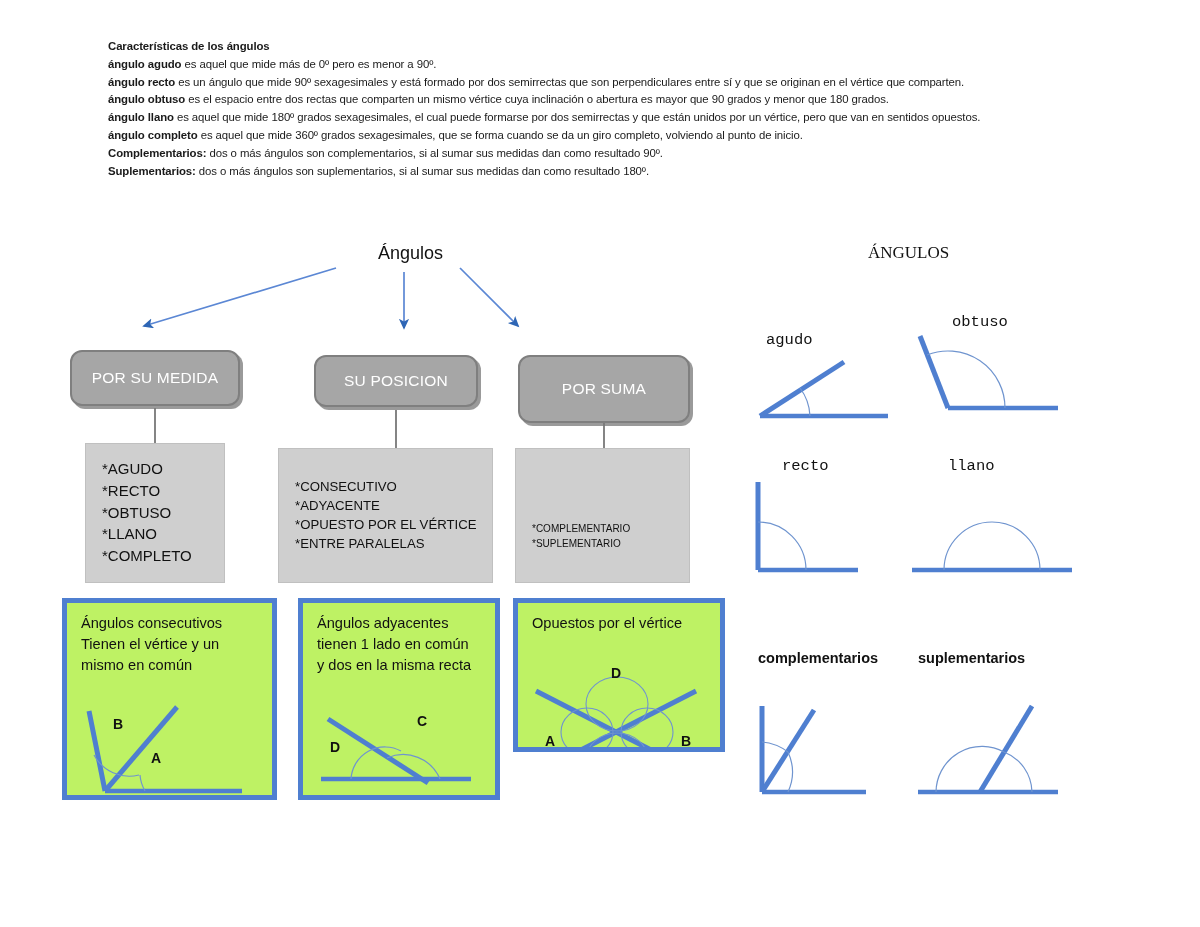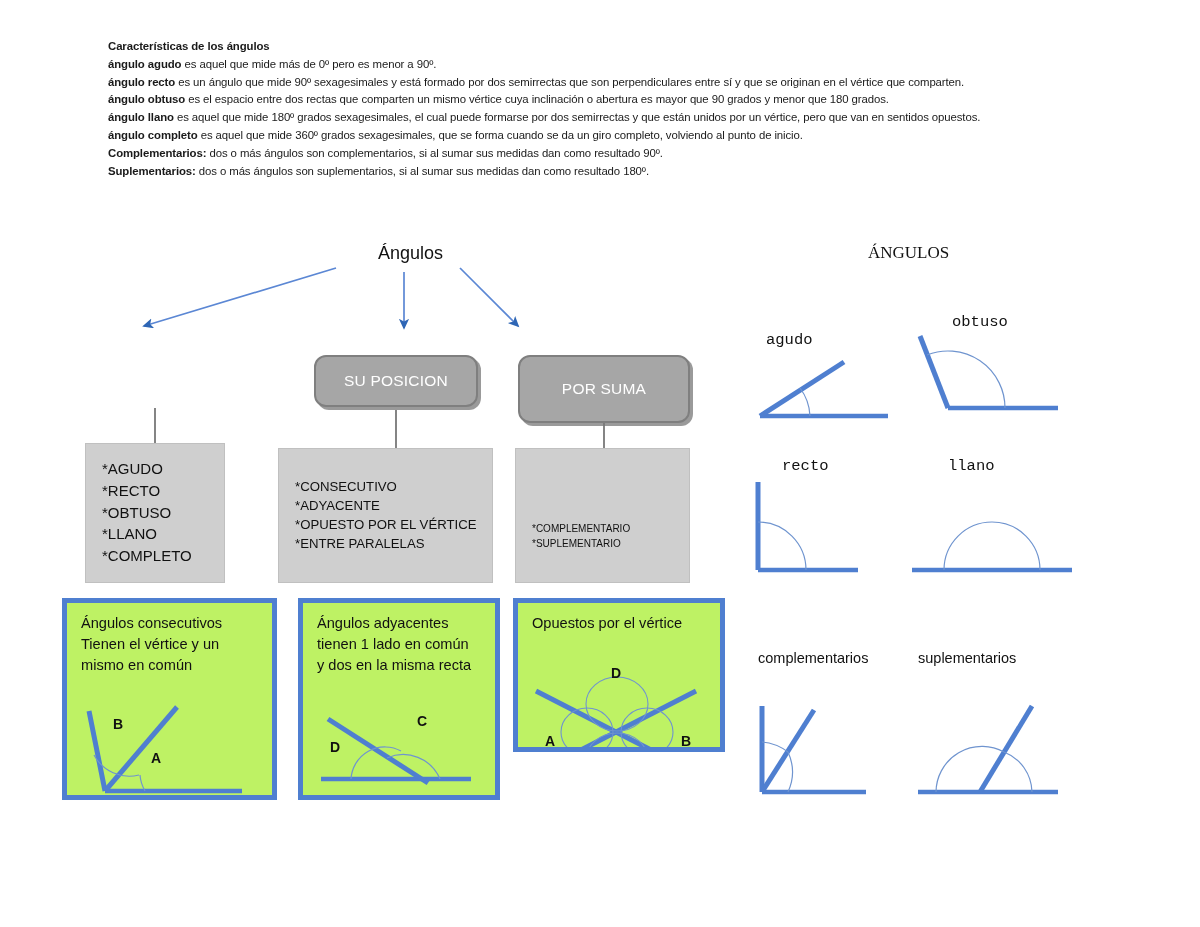--- a/index.html
+++ b/index.html
@@ -88,21 +88,21 @@
     color:#111;
     white-space:nowrap;
   }
   .fig-label{
     position:absolute;
     font-family:Liberation Mono, monospace;
     font-size:15.5px;
     color:#111;
     white-space:nowrap;
   }
-  .fig-label.sans{font-family:"Liberation Sans", sans-serif;font-size:14.5px;}
+  .fig-label.sans{font-family:"Liberation Sans", sans-serif;font-size:14.5px;font-weight:bold;}
 
   .pt-label{
     position:absolute;
     font-family:"Liberation Sans", sans-serif;
     font-size:14px;
     font-weight:bold;
     color:#111;
   }
 </style>
 </head>
@@ -134,20 +134,23 @@
 
     <path d="M404,272 L404,328" stroke="#5b87d4" stroke-width="1.7" fill="none" marker-end="url(#ah)"></path>
 
     <path d="M460,268 L518,326" stroke="#5b87d4" stroke-width="1.7" fill="none" marker-end="url(#ah)"></path>
 
     <line x1="155" y1="408" x2="155" y2="443" stroke="#333" stroke-width="1.2"></line>
     <line x1="396" y1="410" x2="396" y2="448" stroke="#333" stroke-width="1.2"></line>
     <line x1="604" y1="410" x2="604" y2="448" stroke="#333" stroke-width="1.2"></line>
   </svg>
 
+  <div class="pill" style="left:70px;  top:350px; width:170px; height:56px;">
+    <span>POR SU MEDIDA</span>
+  </div>
   <div class="pill" style="left:314px; top:355px; width:164px; height:52px;">
     <span>SU POSICION</span>
   </div>
   <div class="pill" style="left:518px; top:355px; width:172px; height:68px;">
     <span>POR SUMA</span>
   </div>
 
   <div class="graybox" style="left:85px; top:443px; width:140px; height:140px; font-size:15px;">
     <div>*AGUDO</div>
     <div>*RECTO</div>

